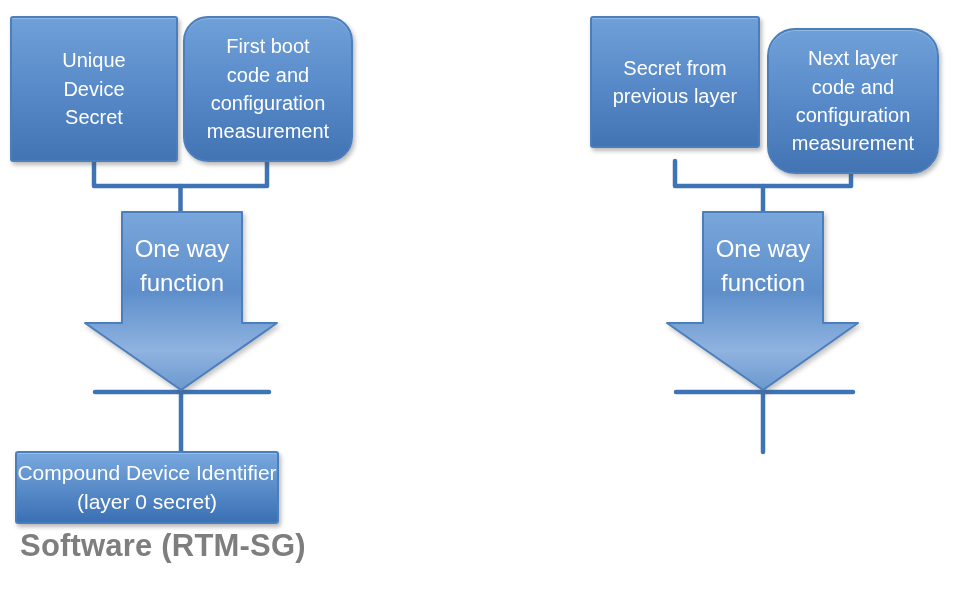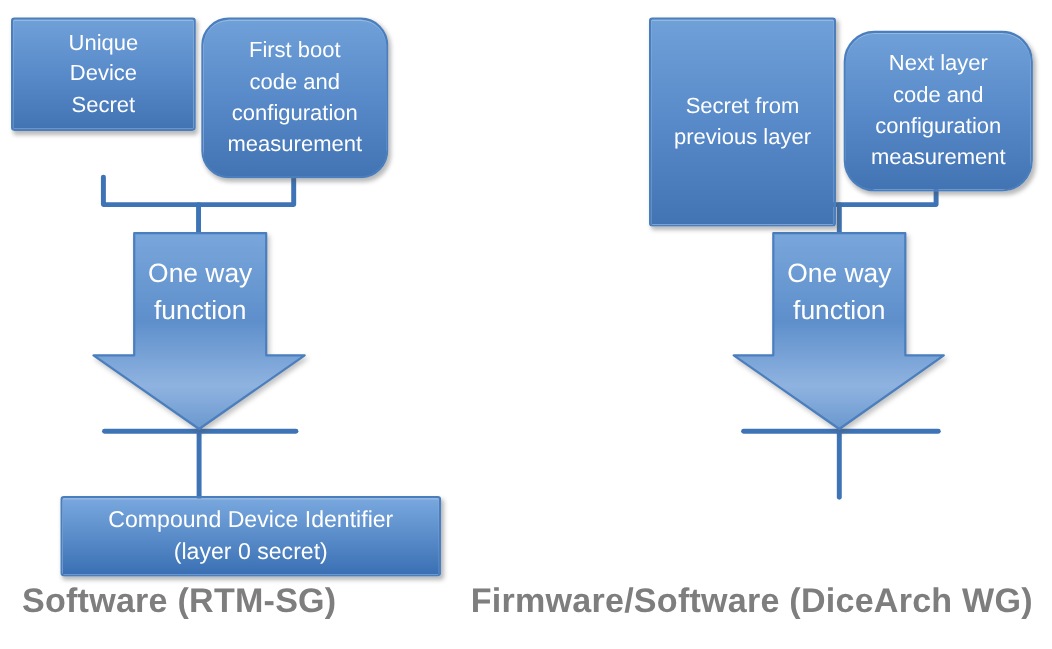--- a/index.html
+++ b/index.html
@@ -126,54 +126,53 @@
     <path class="line" d="M95 392 H269"></path>
     <polygon class="arrow" points="122,212 242,212 242,323 277,323 181,390 85,323 122,323"></polygon>
 
     <path class="line" d="M675 161 V186 H851 V161"></path>
     <path class="line" d="M763 186 V214"></path>
     <path class="line" d="M763 384 V452"></path>
     <path class="line" d="M676 392 H853"></path>
     <polygon class="arrow" points="703,212 823,212 823,323 858,323 763,390 667,323 703,323"></polygon>
   </svg>
 
-  <div class="box" style="left:10px; top:16px; width:168px; height:103px;">
+  <div class="box" style="left:10px; top:16px; width:168px; height:146px;">
     <span>Unique
 Device
 Secret</span>
   </div>
 
   <div class="box" style="left:183px; top:16px; width:170px; height:146px;border-radius:25px;">
     <span>First boot
 code and
 configuration
 measurement</span>
   </div>
 
   <div class="arrow-label" style="left:122px; top:212px; width:120px; height:108px;">One way
 function</div>
 
-  <div class="box output-box" style="left:15px; top:451px; width:346px; height:73px;margin-left:40px;">
+  <div class="box output-box" style="left:15px; top:451px; width:264px; height:73px;">
     <span>Compound Device Identifier
 (layer 0 secret)</span>
   </div>
 
   <div class="caption" style="left:20px; top:528px;">Software (RTM-SG)</div>
 
-  <div class="box" style="left:590px; top:16px; width:170px; height:190px;">
+  <div class="box" style="left:590px; top:16px; width:170px; height:132px;">
     <span>Secret from
 previous layer</span>
   </div>
 
   <div class="box" style="left:767px; top:28px; width:172px; height:146px;border-radius:28px;">
     <span>Next layer
 code and
 configuration
 measurement</span>
   </div>
 
   <div class="arrow-label" style="left:703px; top:212px; width:120px; height:108px;">One way
 function</div>
 
 
-  <div class="caption" style="left:428px; top:528px;">Firmware/Software (DiceArch WG)</div>
 
 </div>
 
 </body></html>

